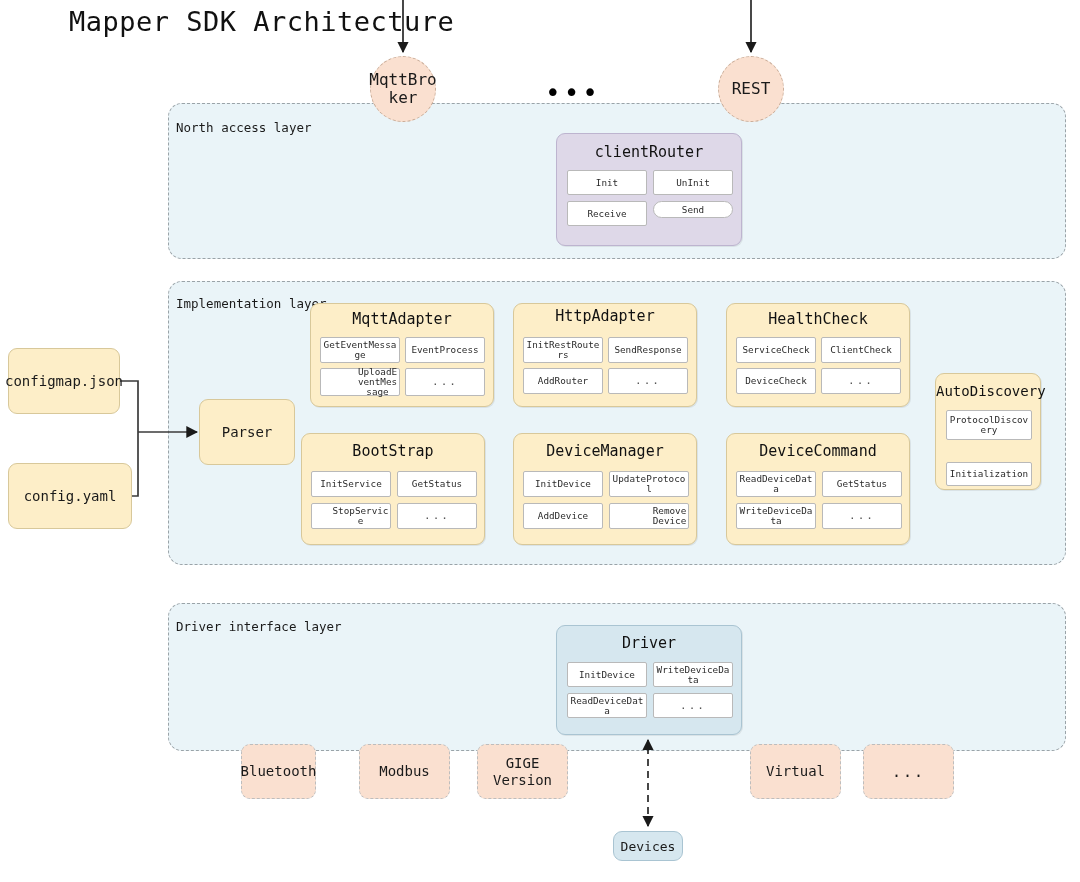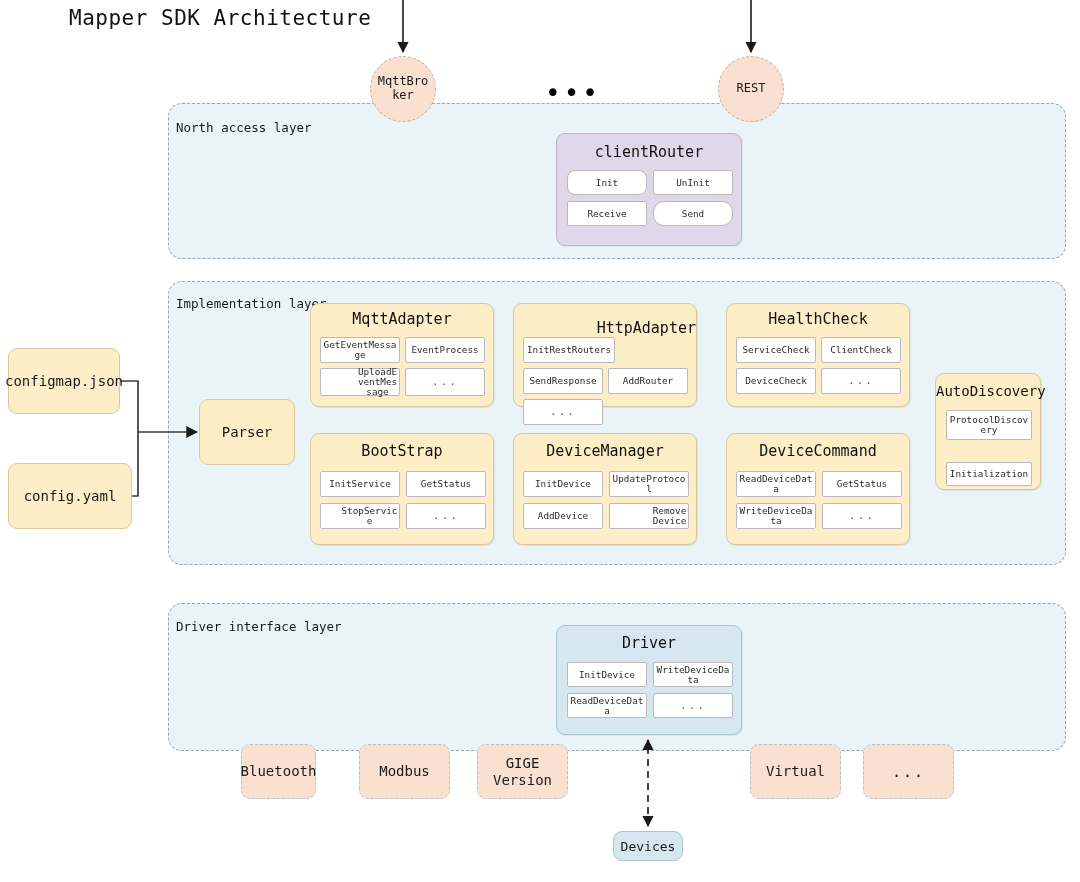--- a/index.html
+++ b/index.html
@@ -6,21 +6,21 @@
   body{
     width:1080px;height:882px;background:#ffffff;
     font-family:"DejaVu Sans Mono","Liberation Mono",monospace;
     color:#1a1a1a;overflow:hidden;position:relative;
   }
   #canvas{position:absolute;left:0;top:0;width:1080px;height:882px;}
   .abs{position:absolute;box-sizing:border-box;}
 
   
   .title{
-    left:25px;top:6px;font-size:21px;letter-spacing:.5px;
+    left:25px;top:6px;font-size:27px;letter-spacing:.5px;
     color:#111;white-space:nowrap;padding-left:44px;
   }
 
   
   .layer{
     background:#eaf4f8;border:1.4px dashed #9aa3a8;border-radius:14px;
   }
   .layer-label{
     font-size:12.5px;color:#1a1a1a;white-space:nowrap;
   }
@@ -47,21 +47,21 @@
     display:flex;align-items:center;justify-content:center;text-align:center;
     font-size:9.3px;color:#2b2b2b;line-height:1.05;box-sizing:border-box;
     padding:0 1px;word-break:break-all;
   }
   .cell.dots{letter-spacing:2px;font-size:11px;color:#555;}
 
   
   .circle{
     border-radius:50%;background:#fae0d0;border:1.3px dashed #c9ab96;
     display:flex;align-items:center;justify-content:center;text-align:center;
-    font-size:12px;color:#1a1a1a;line-height:1.15;box-sizing:border-box;
+    font-size:16px;color:#1a1a1a;line-height:1.15;box-sizing:border-box;
   }
 
   
   .chip{
     background:#fae0d0;border:1.3px dashed #bdbdbd;border-radius:9px;
     display:flex;align-items:center;justify-content:center;text-align:center;
     font-size:14px;color:#1a1a1a;line-height:1.2;box-sizing:border-box;
   }
   .chip.dots{font-size:15px;letter-spacing:2px;}
 
@@ -115,62 +115,62 @@
   </svg>
 
   <div class="abs circle" style="left:370px;top:56px;width:66px;height:66px;white-space:pre;">MqttBro
 ker</div>
   <div class="abs circle" style="left:718px;top:56px;width:66px;height:66px;white-space:pre;">REST</div>
   <div class="abs ellipsis-dots" style="left:545px;top:80px;">•••</div>
 
   <div class="abs module router" style="left:556px;top:133px;width:186px;height:113px;">
     <div class="module-title" style="margin-top:10px;">clientRouter</div>
     <div class="methods" style="left:10px;top:36px;width:166px;gap:6px;">
-      <div class="cell" style="width:80px;height:25px;border-radius:8px;">Init</div>
+      <div class="cell" style="width:80px;height:25px;">Init</div>
       <div class="cell" style="width:80px;height:25px;">UnInit</div>
       <div class="cell" style="width:80px;height:25px;">Receive</div>
-      <div class="cell" style="width:80px;height:25px;border-radius:11px;">Send</div>
+      <div class="cell" style="width:80px;height:17px;border-radius:11px;">Send</div>
     </div>
   </div>
 
   <div class="abs plain config" style="left:8px;top:348px;width:112px;height:66px;">configmap.json</div>
   <div class="abs plain config" style="left:8px;top:463px;width:124px;height:66px;">config.yaml</div>
   <div class="abs plain config" style="left:199px;top:399px;width:96px;height:66px;">Parser</div>
 
   <div class="abs module" style="left:310px;top:303px;width:184px;height:104px;">
     <div class="module-title" style="margin-top:7px;">MqttAdapter</div>
     <div class="methods" style="left:9px;top:33px;width:166px;gap:5px;">
       <div class="cell" style="width:80px;height:26px;">GetEventMessage</div>
       <div class="cell" style="width:80px;height:26px;">EventProcess</div>
       <div class="cell" style="width:80px;height:28px;padding-left:36px;">UploadEventMessage</div>
       <div class="cell dots" style="width:80px;height:28px;">...</div>
     </div>
   </div>
 
   <div class="abs module" style="left:513px;top:303px;width:184px;height:104px;">
-    <div class="module-title" style="margin-top:16px;text-align:right;">HttpAdapter</div>
+    <div class="module-title" style="margin-top:4px;">HttpAdapter</div>
     <div class="methods" style="left:9px;top:33px;width:166px;gap:5px;">
-      <div class="cell" style="width:92px;height:26px;">InitRestRouters</div>
+      <div class="cell" style="width:80px;height:26px;">InitRestRouters</div>
       <div class="cell" style="width:80px;height:26px;">SendResponse</div>
       <div class="cell" style="width:80px;height:26px;">AddRouter</div>
       <div class="cell dots" style="width:80px;height:26px;">...</div>
     </div>
   </div>
 
   <div class="abs module" style="left:726px;top:303px;width:184px;height:104px;">
     <div class="module-title" style="margin-top:7px;">HealthCheck</div>
     <div class="methods" style="left:9px;top:33px;width:166px;gap:5px;">
       <div class="cell" style="width:80px;height:26px;">ServiceCheck</div>
       <div class="cell" style="width:80px;height:26px;">ClientCheck</div>
       <div class="cell" style="width:80px;height:26px;">DeviceCheck</div>
       <div class="cell dots" style="width:80px;height:26px;">...</div>
     </div>
   </div>
 
-  <div class="abs module" style="left:310px;top:433px;width:184px;height:112px;">
+  <div class="abs module" style="left:301px;top:433px;width:184px;height:112px;">
     <div class="module-title" style="margin-top:9px;">BootStrap</div>
     <div class="methods" style="left:9px;top:37px;width:166px;gap:6px;">
       <div class="cell" style="width:80px;height:26px;">InitService</div>
       <div class="cell" style="width:80px;height:26px;">GetStatus</div>
       <div class="cell" style="width:80px;height:26px;padding-left:20px;">StopService</div>
       <div class="cell dots" style="width:80px;height:26px;">...</div>
     </div>
   </div>
 
   <div class="abs module" style="left:513px;top:433px;width:184px;height:112px;">

